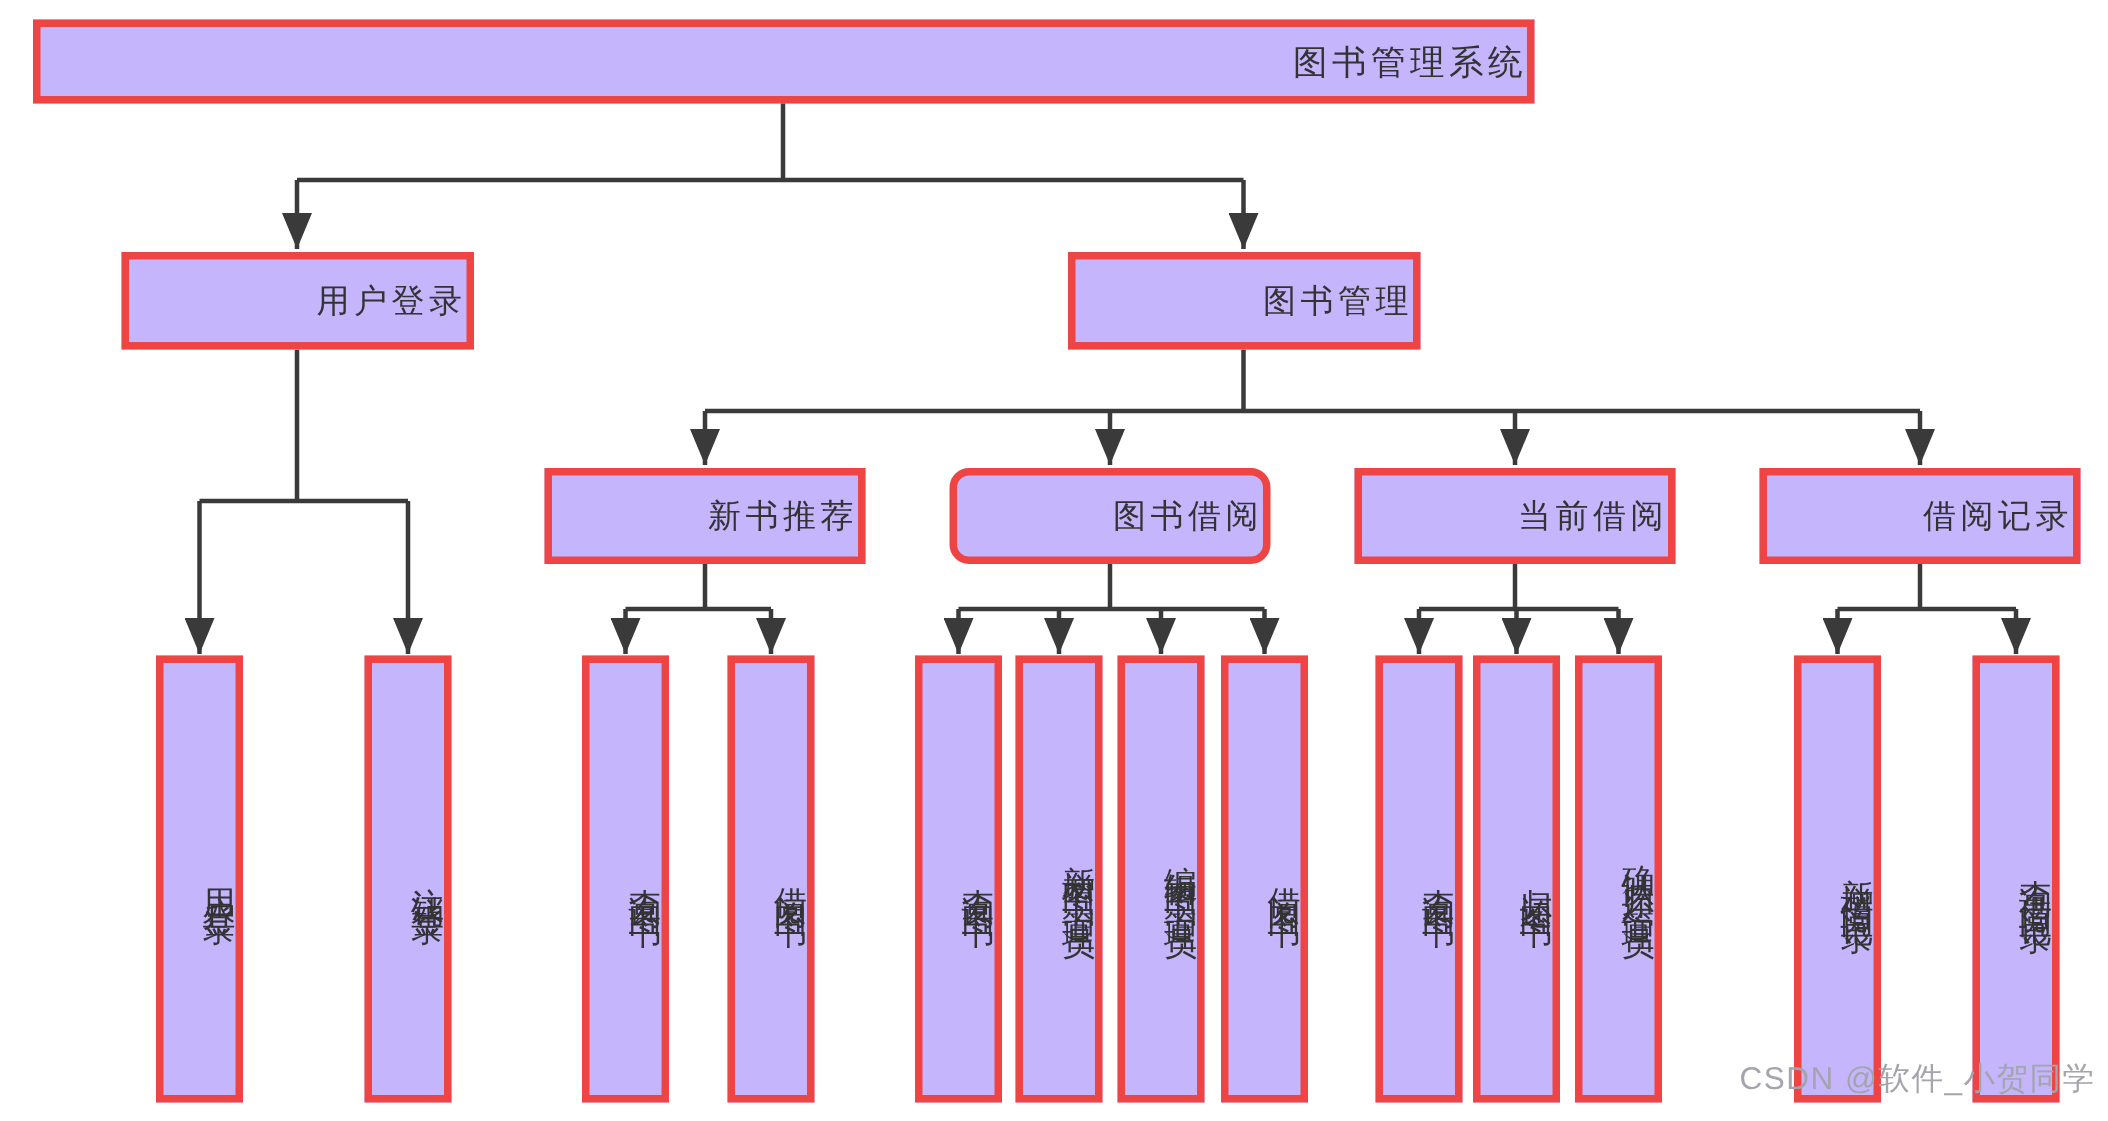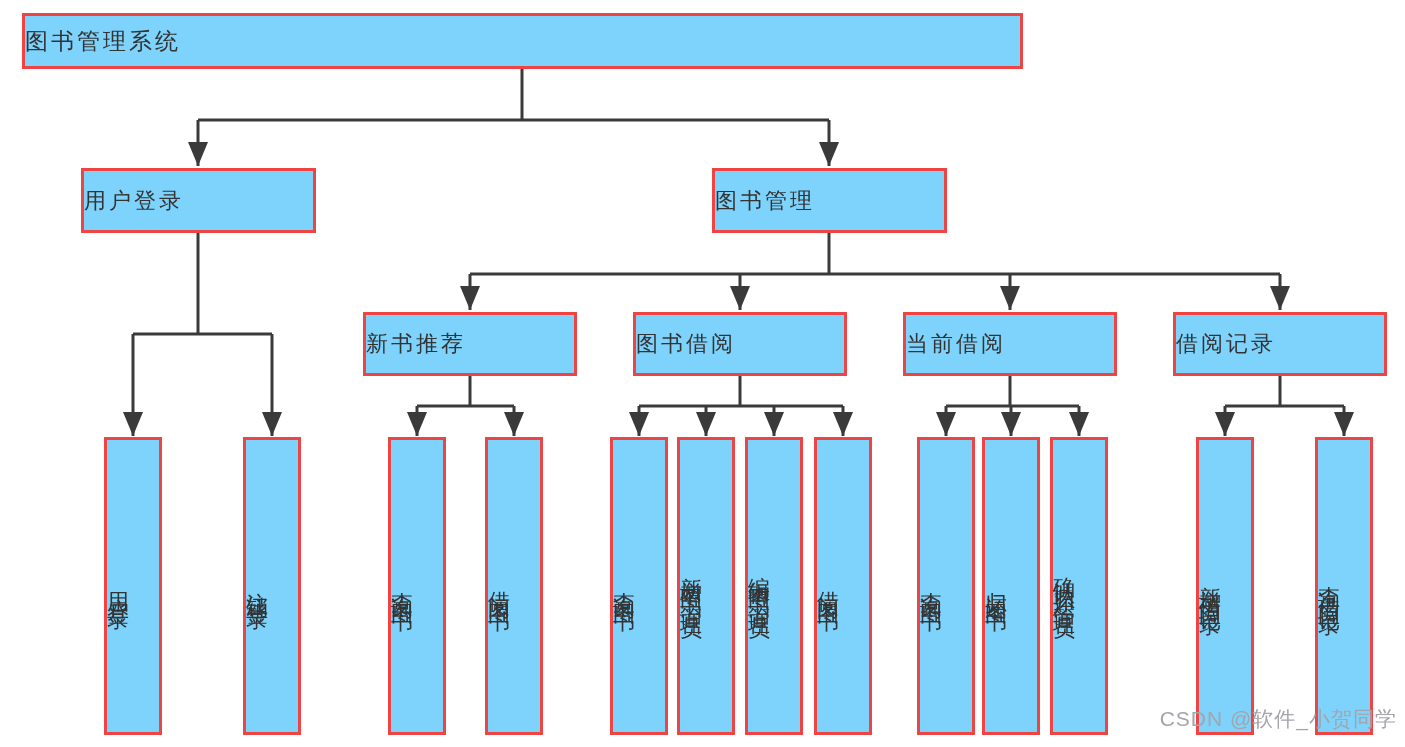--- a/index.html
+++ b/index.html
@@ -7,23 +7,23 @@
     position:relative;
     width:1405px;height:747px;
     background:#ffffff;
     font-family:"Liberation Sans","DejaVu Sans",sans-serif;
     overflow:hidden;
   }
   #wires{position:absolute;left:0;top:0;}
   .box{
     position:absolute;
     box-sizing:border-box;
-    background:#7dd3fc;
-    border:3px solid #ef4444;
-    display:flex;align-items:center;justify-content:flex-start;
+    background:#c4b5fd;
+    border:5px solid #ef4444;
+    display:flex;align-items:center;justify-content:flex-end;
     color:#333333;
   }
   .h-label{
     font-size:22px;
     letter-spacing:3px;
     white-space:nowrap;
   }
   .root{left:22px;top:13px;width:1001px;height:56px;}
   .root .h-label{font-size:23px;}
   .lvl2{width:235px;height:65px;top:168px;}
@@ -108,21 +108,21 @@
   <div class="box lvl2" style="left:81px;">
     <span class="h-label">用户登录</span>
   </div>
   <div class="box lvl2" style="left:712px;">
     <span class="h-label">图书管理</span>
   </div>
 
   <div class="box lvl3" style="left:363px;">
     <span class="h-label">新书推荐</span>
   </div>
-  <div class="box lvl3" style="left:633px;">
+  <div class="box lvl3" style="left:633px;border-radius:13px;">
     <span class="h-label">图书借阅</span>
   </div>
   <div class="box lvl3" style="left:903px;">
     <span class="h-label">当前借阅</span>
   </div>
   <div class="box lvl3" style="left:1173px;">
     <span class="h-label">借阅记录</span>
   </div>
 
   <div class="box leaf" style="left:104px;">

